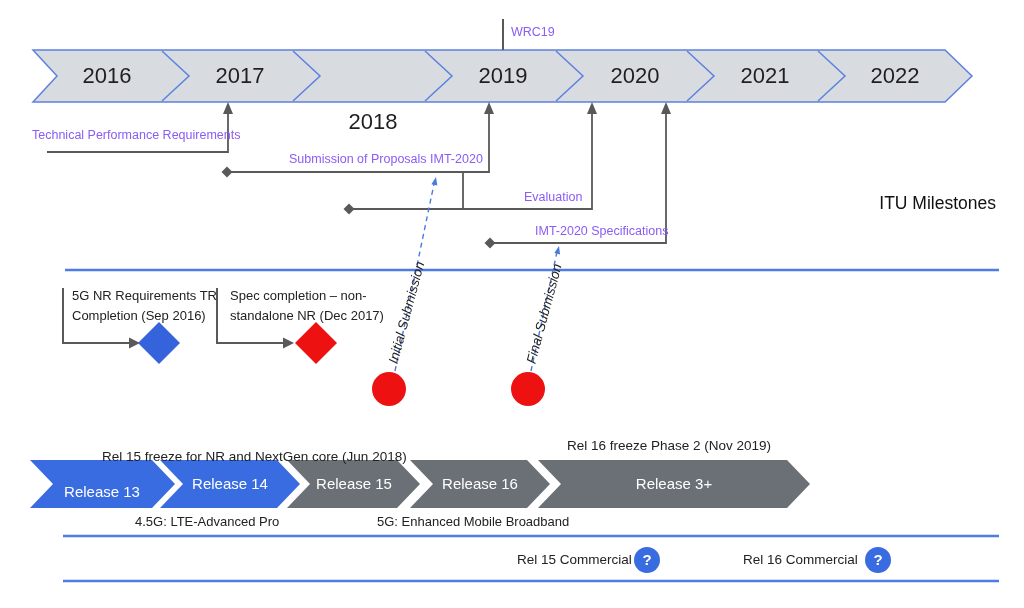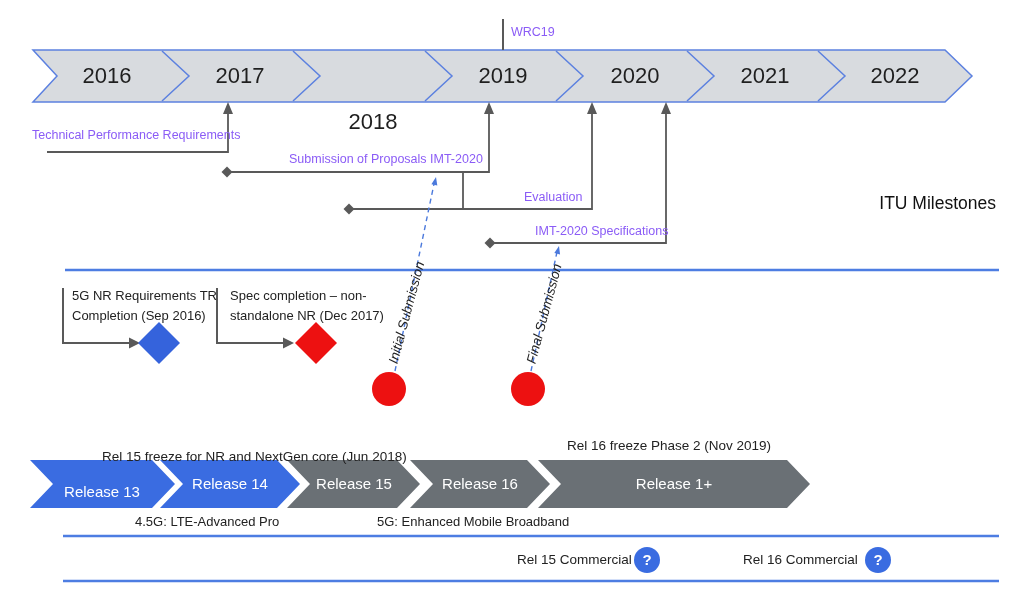--- a/index.html
+++ b/index.html
@@ -115,21 +115,21 @@
   <div class="lbl rot" style="left:403px;top:348px;">Initial Submission</div>
   <div class="lbl rot" style="left:541px;top:348px;">Final Submission</div>
 
   <div class="lbl freeze" style="left:102px;top:438px;margin-top:11px;">Rel 15 freeze for NR and NextGen core (Jun 2018)</div>
   <div class="lbl freeze" style="left:567px;top:438px;">Rel 16 freeze Phase 2 (Nov 2019)</div>
 
   <div class="lbl rel-label" style="left:37px;top:455px;margin-top:28px;">Release 13</div>
   <div class="lbl rel-label" style="left:165px;top:475px;">Release 14</div>
   <div class="lbl rel-label" style="left:289px;top:475px;">Release 15</div>
   <div class="lbl rel-label" style="left:415px;top:475px;">Release 16</div>
-  <div class="lbl rel-label" style="left:609px;top:475px;">Release 1+</div>
+  <div class="lbl rel-label" style="left:609px;top:475px;">Release 3+</div>
 
   <div class="lbl sub-label" style="left:135px;top:514px;">4.5G: LTE-Advanced Pro</div>
   <div class="lbl sub-label" style="left:377px;top:514px;">5G: Enhanced Mobile Broadband</div>
 
   <div class="lbl comm" style="left:517px;top:552px;">Rel 15 Commercial</div>
   <div class="lbl qmark" style="left:634px;top:551px;">?</div>
   <div class="lbl comm" style="left:743px;top:552px;">Rel 16 Commercial</div>
   <div class="lbl qmark" style="left:865px;top:551px;">?</div>
 
 </div>

